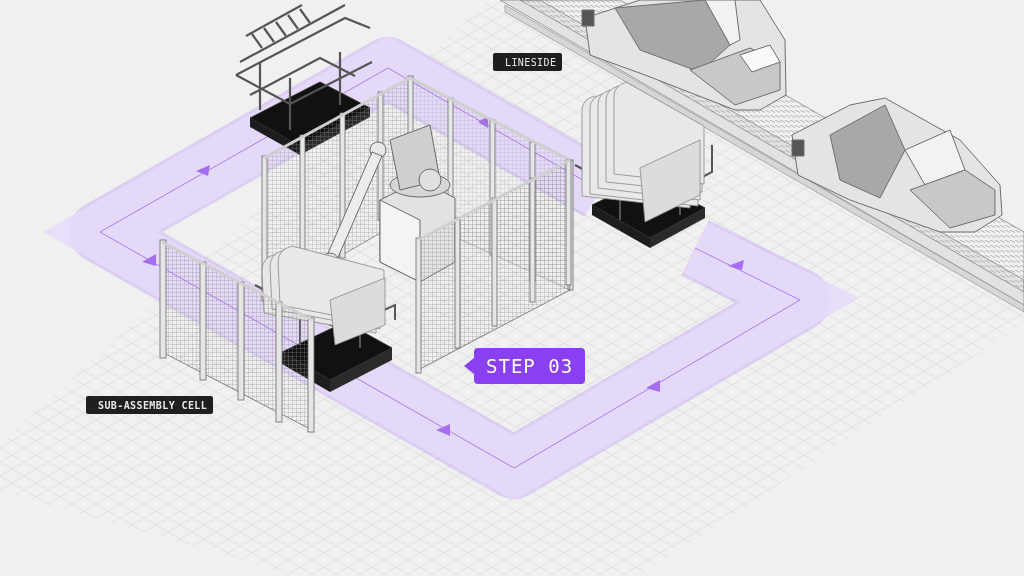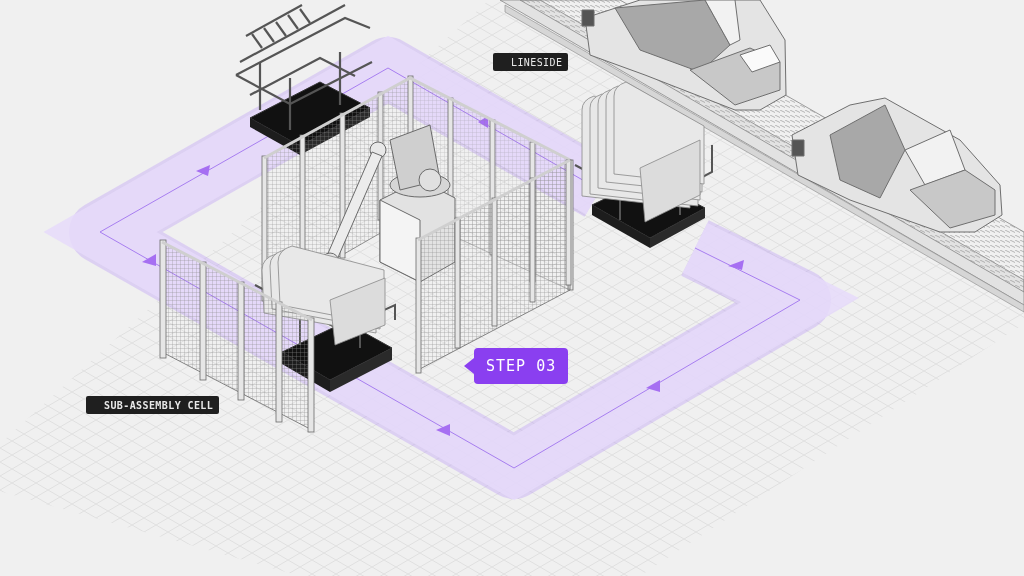--- a/index.html
+++ b/index.html
@@ -10,31 +10,31 @@
     position: relative;
   }
   #scene { position: absolute; left: 0; top: 0; width: 1024px; height: 576px; }
   .tag {
     position: absolute;
     background: #1f1f1f;
     color: #e8e8e8;
     font-family: "DejaVu Sans Mono", "Liberation Mono", monospace;
     font-size: 10px;
     letter-spacing: 0.4px;
-    padding: 4px 6px 3px 18px;
+    padding: 4px 6px 3px 12px;
     border-radius: 2px;
     line-height: 11px;
     white-space: nowrap;
   }
   .step {
     position: absolute;
     background: #8a3ff0;
     color: #ffffff;
     font-family: "DejaVu Sans Mono", "Liberation Mono", monospace;
-    font-size: 15px;
+    font-size: 19px;
     letter-spacing: 1px;
     padding: 0 12px;
     height: 36px;
     line-height: 36px;
     border-radius: 4px;
     white-space: nowrap;
   }
   .step::before {
     content: "";
     position: absolute;

